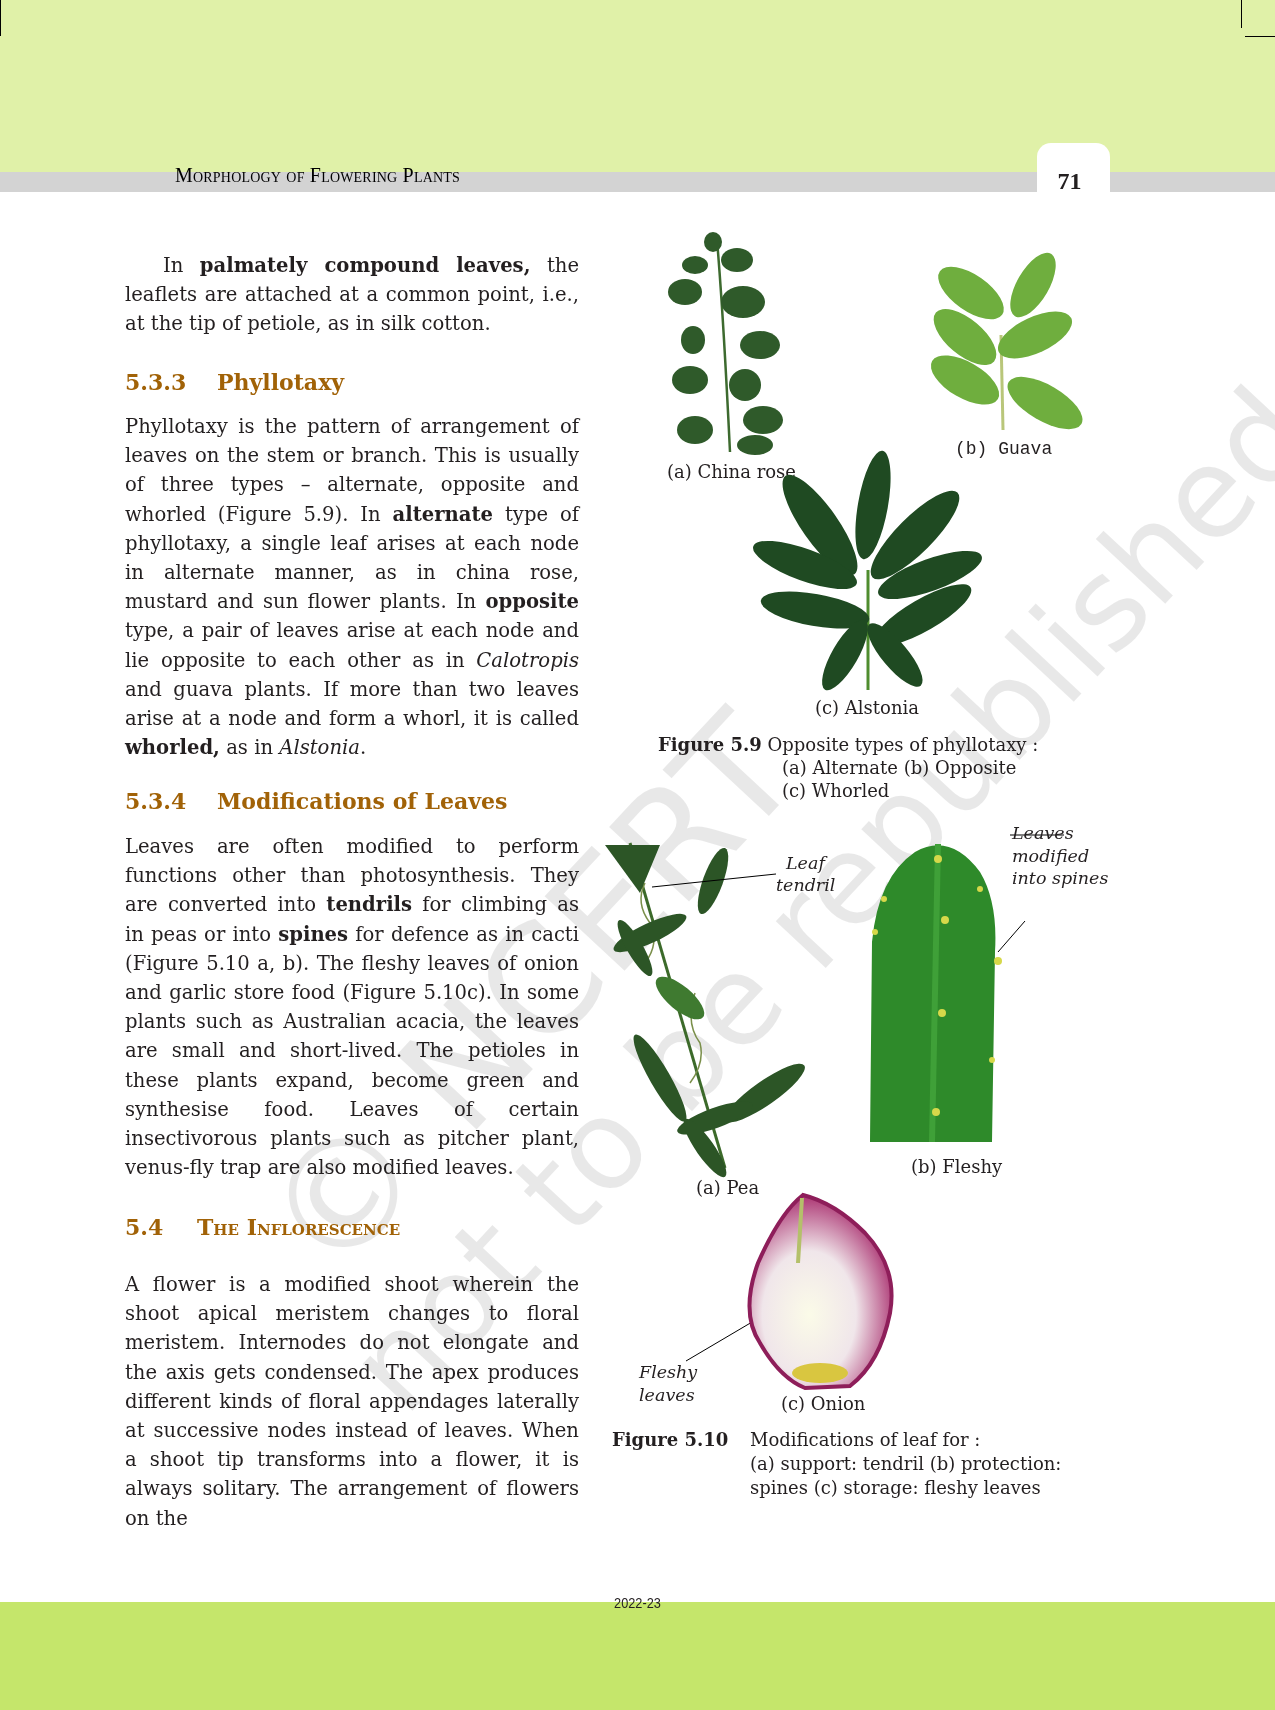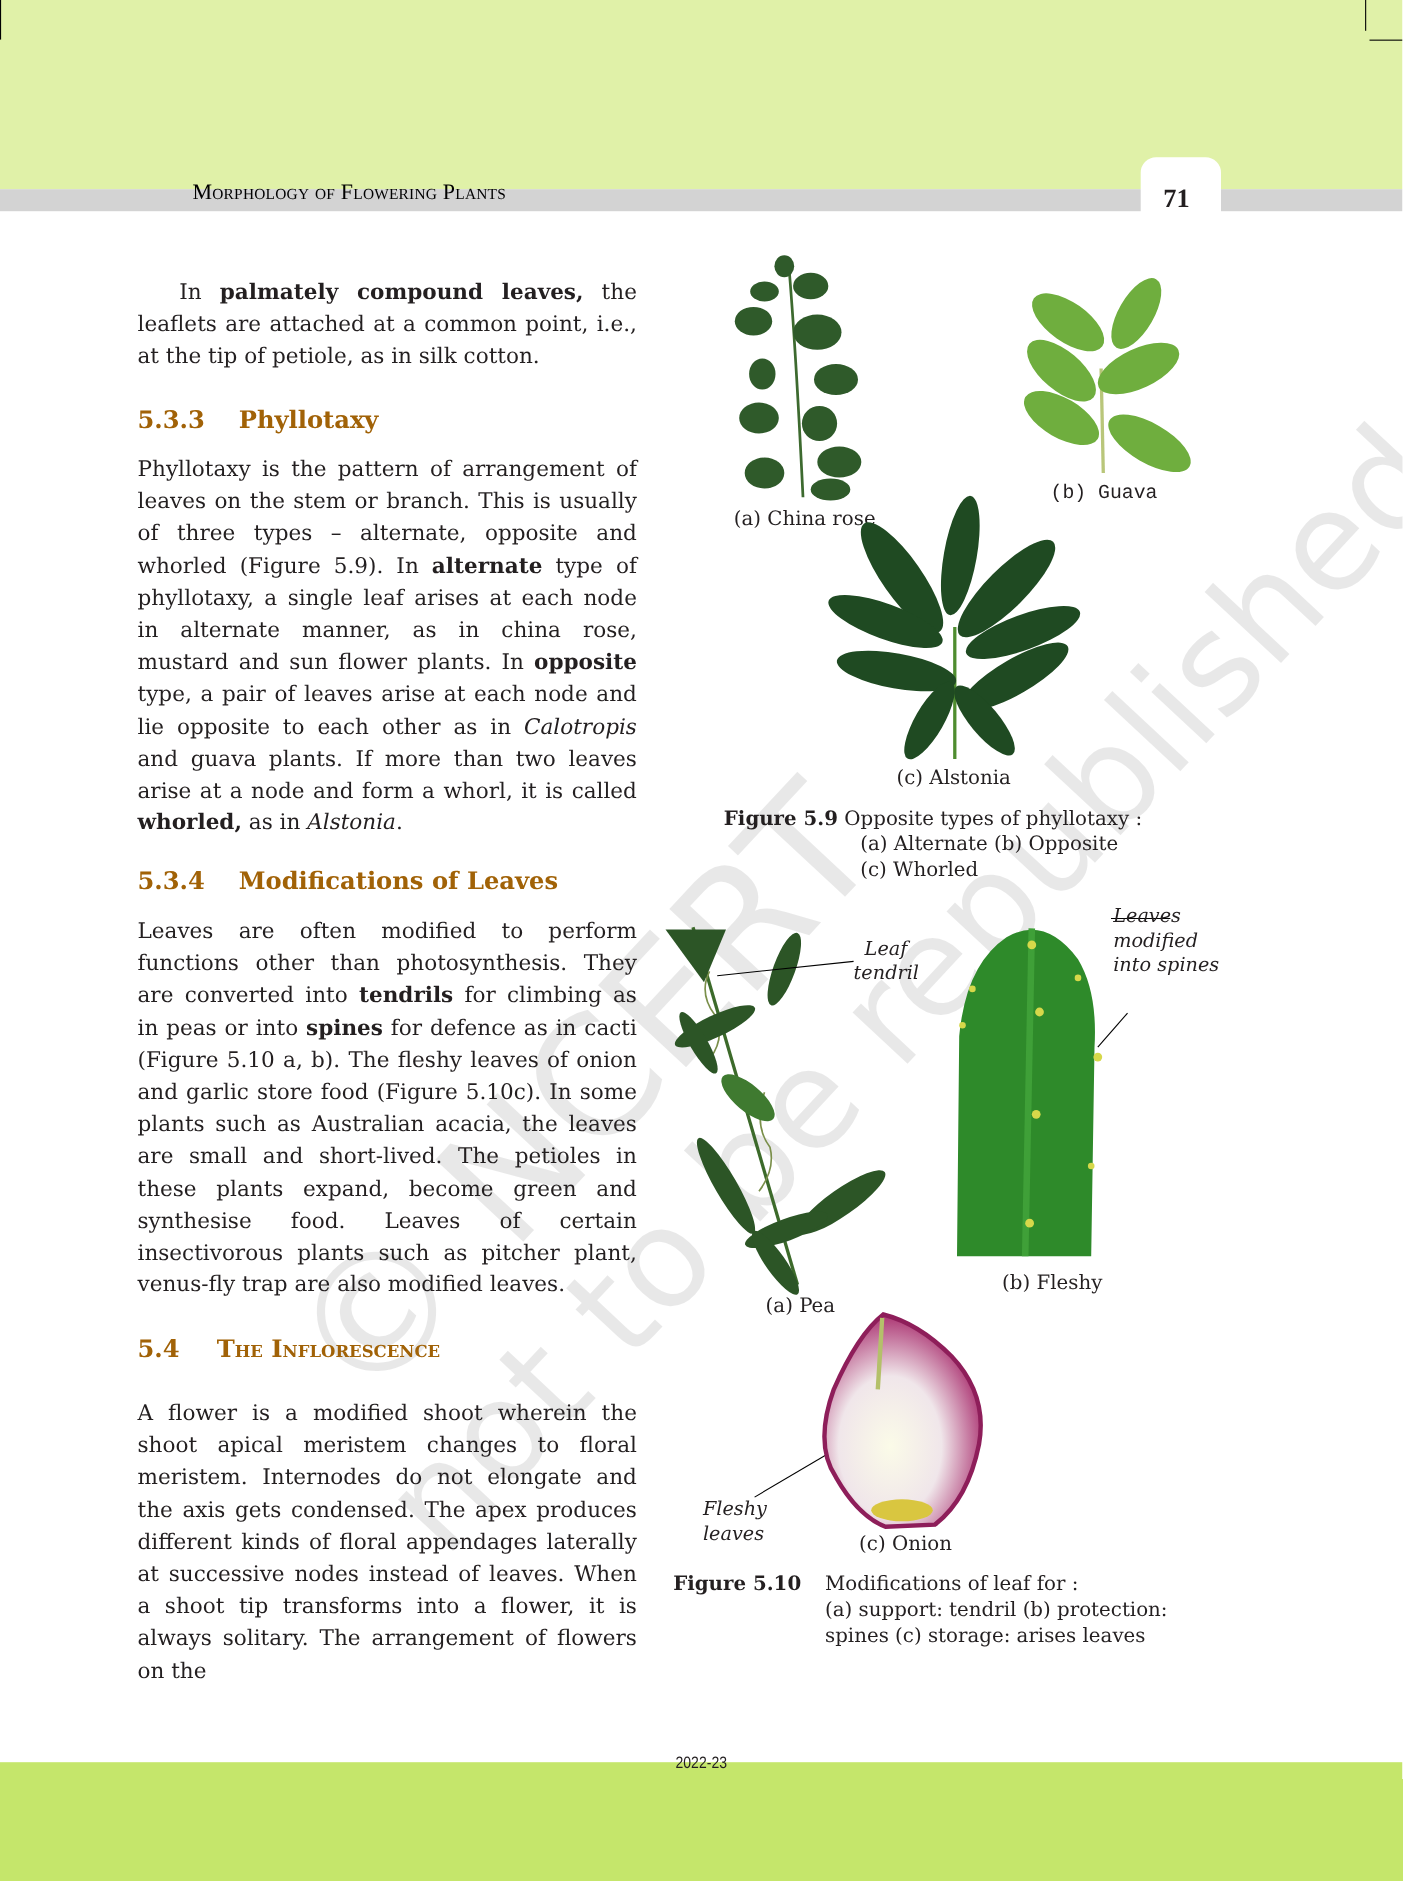--- a/index.html
+++ b/index.html
@@ -194,13 +194,13 @@
 </svg>
 <div class="annot" style="left:639px;top:1361px;">Fleshy</div>
 <div class="annot" style="left:639px;top:1384px;">leaves</div>
 <div class="fig-label" style="left:781px;top:1393px;">(c)  Onion</div>
 
 <div class="caption" style="left:612px;top:1428px;">
   <b>Figure  5.10</b>
 </div>
 <div class="caption" style="left:750px;top:1428px;">Modifications  of  leaf  for :</div>
 <div class="caption" style="left:750px;top:1452px;">(a)  support:  tendril   (b)  protection:</div>
-<div class="caption" style="left:750px;top:1476px;">spines   (c)  storage:  arises  leaves</div>
+<div class="caption" style="left:750px;top:1476px;">spines   (c)  storage:  fleshy  leaves</div>
 
 </body></html>

